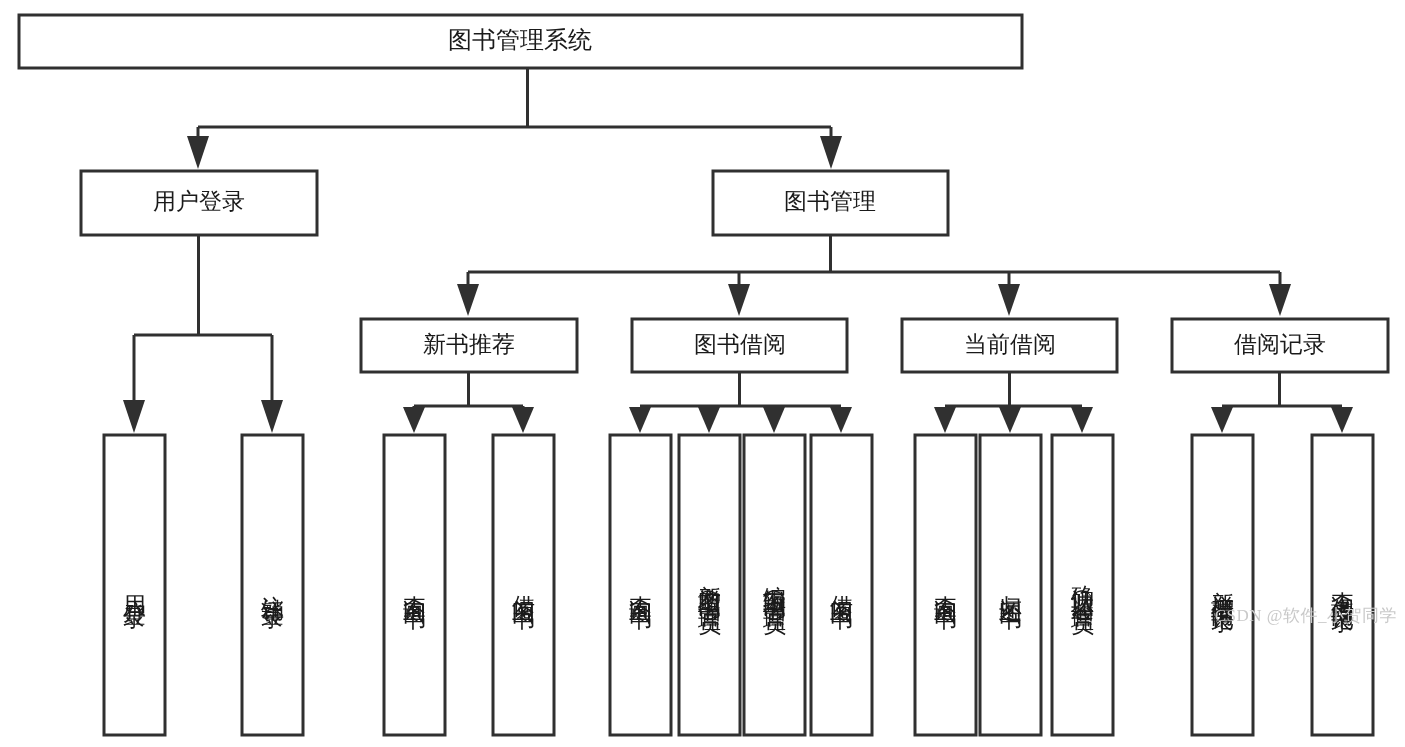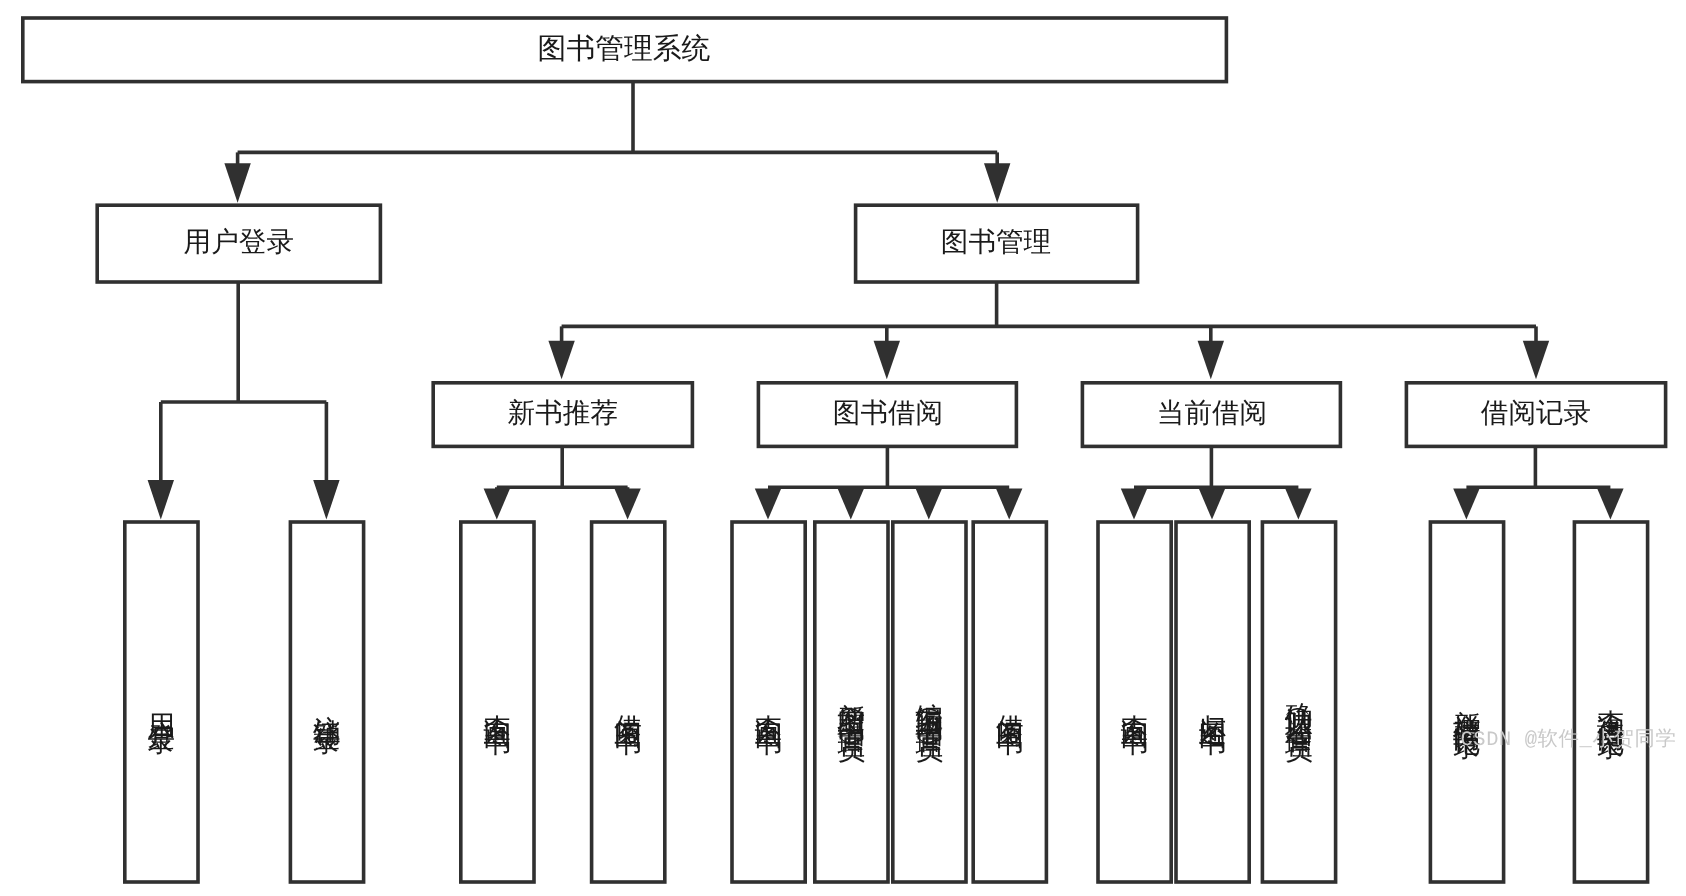--- a/index.html
+++ b/index.html
@@ -66,21 +66,21 @@
     align-items: center;
     justify-content: center;
     white-space: nowrap;
     pointer-events: none;
     user-select: none;
   }
   .watermark {
     position: absolute;
     right: 8px;
     bottom: 6px;
-    font-family: Liberation Mono, monospace;
+    font-family: Liberation Serif, serif;
     font-size: 17px;
     color: #c9c9c9;
     letter-spacing: 0.5px;
     white-space: nowrap;
     user-select: none;
   }
 </style>
 </head>
 <body>
 

